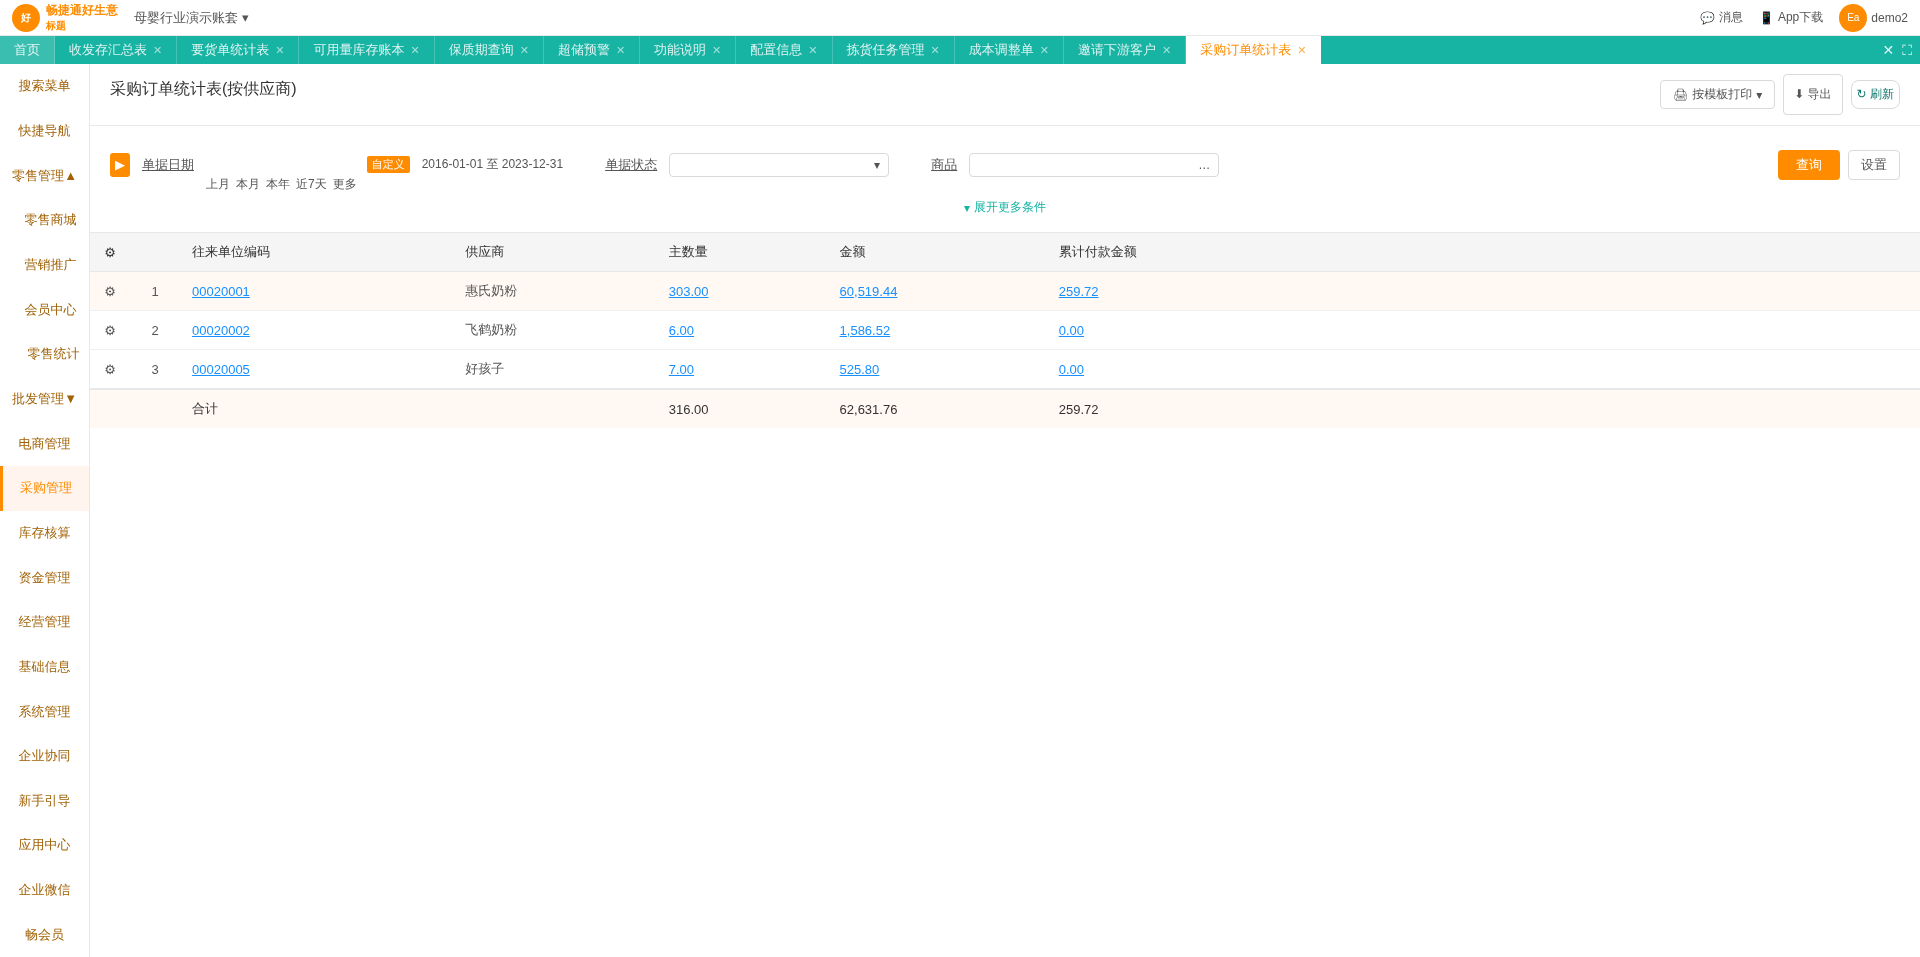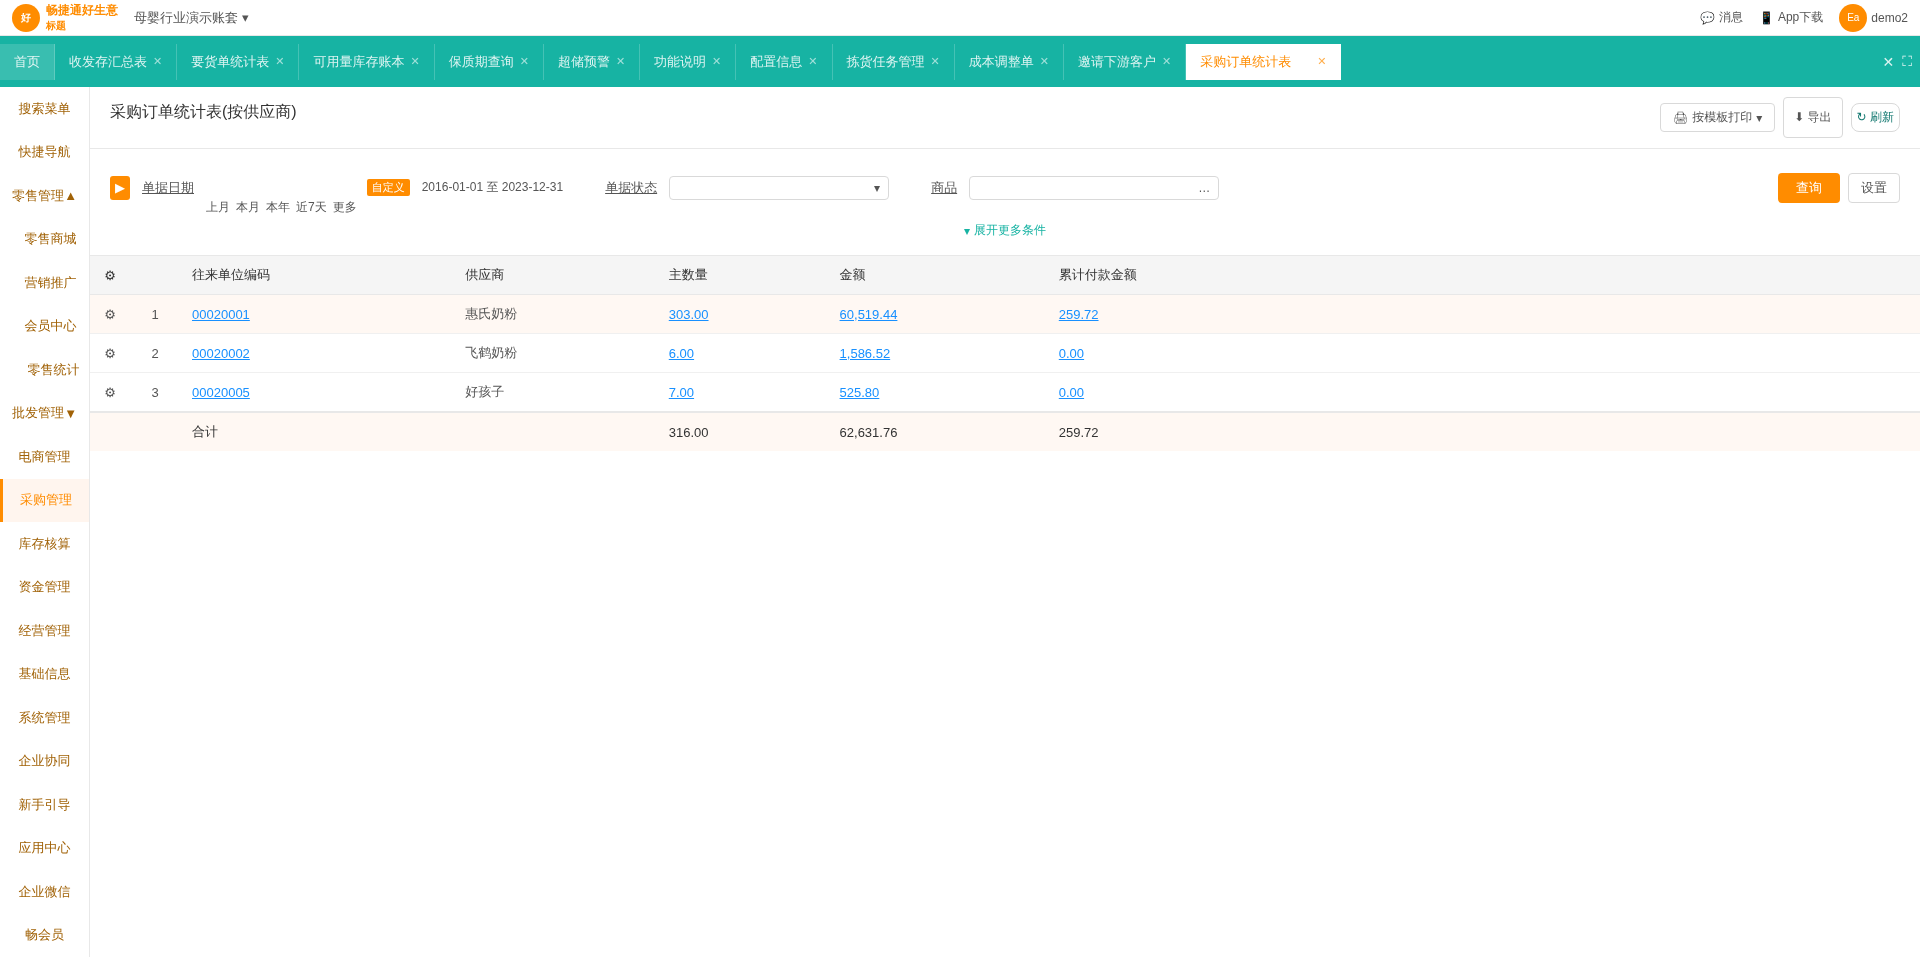--- a/index.html
+++ b/index.html
@@ -12,24 +12,24 @@
     .logo-icon { width: 28px; height: 28px; background: #ff8c00; border-radius: 50%; display: flex; align-items: center; justify-content: center; color: white; font-size: 10px; font-weight: bold; }
     .logo-text { color: #ff8c00; font-size: 12px; font-weight: bold; }
     .top-bar-right { display: flex; align-items: center; gap: 16px; }
     .top-right-item { display: flex; align-items: center; gap: 4px; color: #555; font-size: 12px; cursor: pointer; }
     .user-avatar { width: 28px; height: 28px; border-radius: 50%; background: #ff8c00; display: flex; align-items: center; justify-content: center; color: white; font-size: 11px; }
 
     
     .workspace-selector { display: flex; align-items: center; gap: 4px; color: #555; font-size: 13px; cursor: pointer; padding: 0 8px; }
 
     
-    .nav-tabs-bar { height: 51px; background: #17b3a3; display: flex; align-items: center; overflow: hidden; }
+    .nav-tabs-bar { height: 28px; background: #17b3a3; display: flex; align-items: center; overflow: hidden; }
     .nav-tab { height: 36px; padding: 0 14px; display: flex; align-items: center; color: rgba(255,255,255,0.85); font-size: 13px; cursor: pointer; white-space: nowrap; border-right: 1px solid rgba(255,255,255,0.2); position: relative; }
     .nav-tab:first-child { background: rgba(255,255,255,0.15); }
-    .nav-tab.active { background: #fff; color: #ff8c00; gap: 20px; }
+    .nav-tab.active { background: #fff; color: #ff8c00; }
     .nav-tab .close-btn { margin-left: 6px; opacity: 0.7; font-size: 11px; }
     .nav-tab-actions { margin-left: auto; display: flex; align-items: center; padding: 0 8px; gap: 8px; }
     .nav-tab-actions span { color: rgba(255,255,255,0.85); cursor: pointer; font-size: 14px; }
 
     
     .main-layout { display: flex; flex: 1; overflow: hidden; }
 
     
     .sidebar { width: 90px; background: #fff; border-right: 1px solid #e8e8e8; display: flex; flex-direction: column; overflow-y: auto; }
     .sidebar-item { height: 50px; display: flex; align-items: center; justify-content: center; text-align: center; font-size: 13px; color: #a16207; cursor: pointer; padding: 0 4px; }

